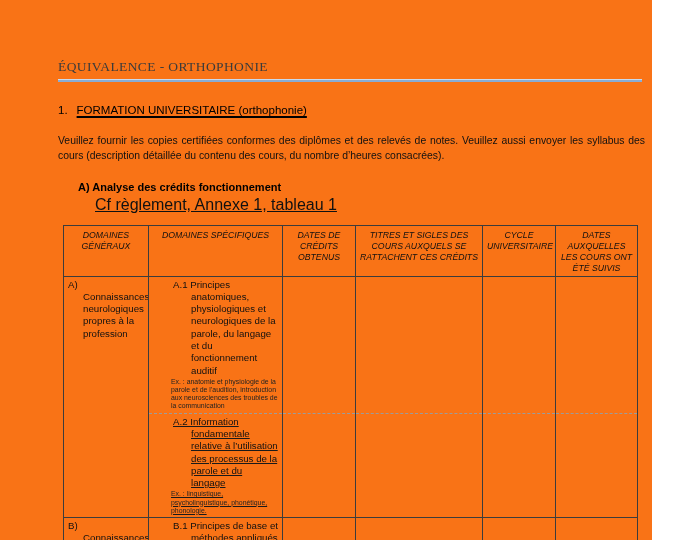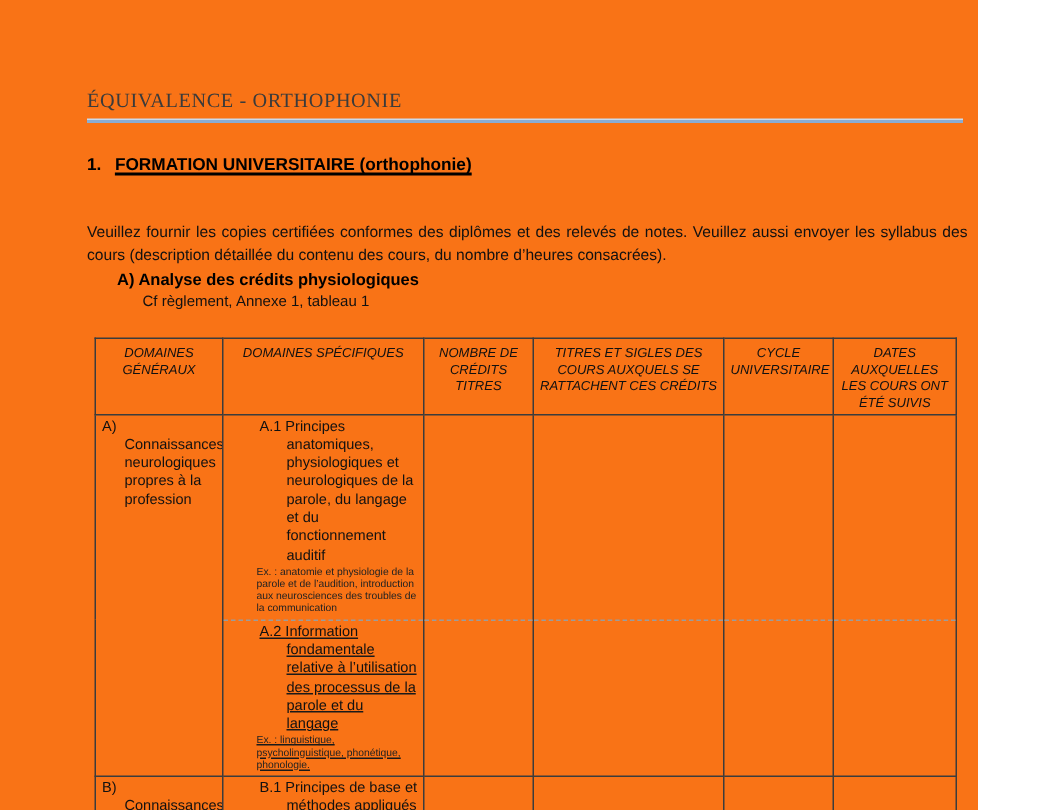--- a/index.html
+++ b/index.html
@@ -17,37 +17,37 @@
     font-family:"Liberation Serif", serif;
     font-size:13.5px;letter-spacing:0.4px;color:#3b3b3b;
   }
   .title-rule{
     position:absolute;left:58px;top:79px;width:584px;height:3px;
     background:linear-gradient(to bottom,#c9daed 0 38%,#8aadd4 38% 100%);
   }
   
   .h1{
     position:absolute;left:58px;top:104px;
-    font-size:11.5px;font-weight:bold;color:#000;
+    font-size:11.5px;font-weight:normal;color:#000;
   }
   .h1 .num{margin-right:9px;}
   .h1 .txt{text-decoration:underline;text-decoration-thickness:1.5px;text-underline-offset:2px;}
   
   .intro{
     position:absolute;left:58px;top:134px;width:587px;
-    font-size:10.4px;line-height:1.42;text-align:justify;color:#111;margin-top:15px;
+    font-size:10.4px;line-height:1.42;text-align:justify;color:#111;
   }
   
   .h2{
     position:absolute;left:78px;top:181px;
     font-size:11px;font-weight:bold;color:#000;
   }
   .h2-note{
     position:absolute;left:95px;top:196px;
-    font-size:10px;color:#111;
+    font-size:16px;color:#111;text-decoration:underline;
   }
   
   .credits-table{
     position:absolute;left:63px;top:225px;
     border-collapse:collapse;table-layout:fixed;
     width:574px;
   }
   .credits-table td,.credits-table th{
     border:1px solid #3c3c3c;
     vertical-align:top;
@@ -90,37 +90,37 @@
 
   <div class="doc-title">ÉQUIVALENCE - ORTHOPHONIE</div>
   <div class="title-rule"></div>
 
   <div class="h1">
     <span class="num">1.</span><span class="txt">FORMATION UNIVERSITAIRE (orthophonie)</span>
   </div>
 
   <div class="intro">Veuillez fournir les copies certifiées conformes des diplômes et des relevés de notes. Veuillez aussi envoyer les syllabus des cours (description détaillée du contenu des cours, du nombre d’heures consacrées).</div>
 
-  <div class="h2">A) Analyse des crédits physiologiques</div>
+  <div class="h2">A) Analyse des crédits fonctionnement</div>
   <div class="h2-note">Cf règlement, Annexe 1, tableau 1</div>
 
   <table class="credits-table">
     <colgroup>
       <col style="width:85px">
         <col style="width:134px">
         <col style="width:73px">
       <col style="width:127px">
         <col style="width:73px">
         <col style="width:82px">
     </colgroup>
     <tbody>
         <tr class="hdr">
       <th>DOMAINES GÉNÉRAUX</th>
       <th>DOMAINES SPÉCIFIQUES</th>
-      <th>NOMBRE DE CRÉDITS TITRES</th>
+      <th>DATES DE CRÉDITS OBTENUS</th>
       <th>TITRES ET SIGLES DES COURS AUXQUELS SE RATTACHENT CES CRÉDITS</th>
       <th>CYCLE UNIVERSITAIRE</th>
       <th>DATES AUXQUELLES LES COURS ONT ÉTÉ SUIVIS</th>
     </tr>
     <tr class="ra1">
       <td rowspan="2">
         <span class="cell-main hang14">A) Connaissances neurologiques propres à la profession</span>
       </td>
       <td class="dash">
         <span class="cell-main hang18">A.1 Principes anatomiques, physiologiques et neurologiques de la parole, du langage et du fonctionnement auditif</span>

